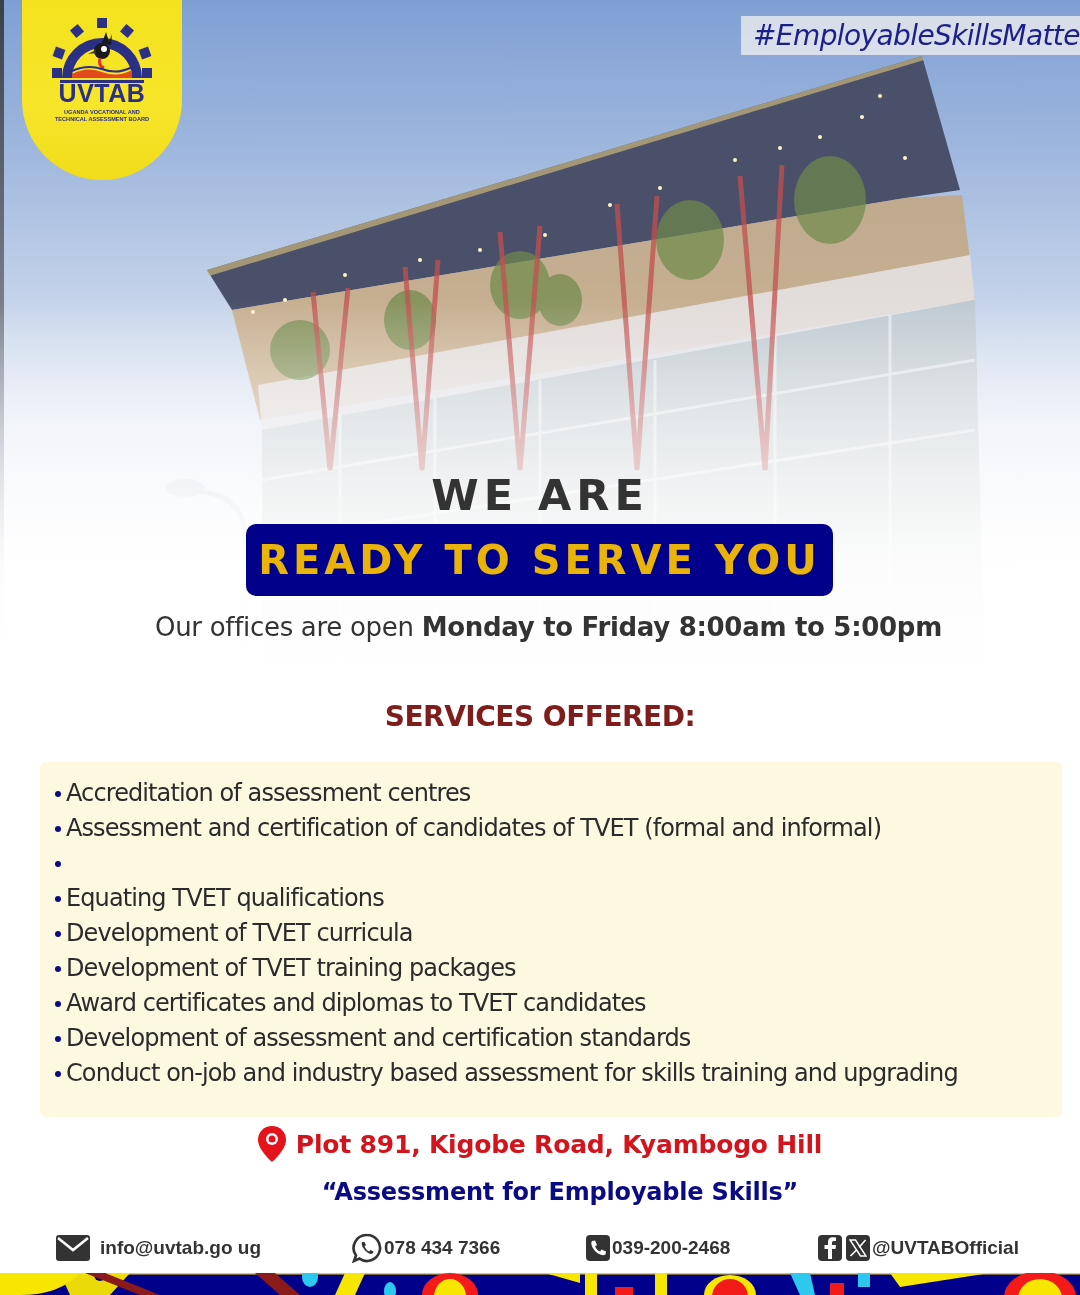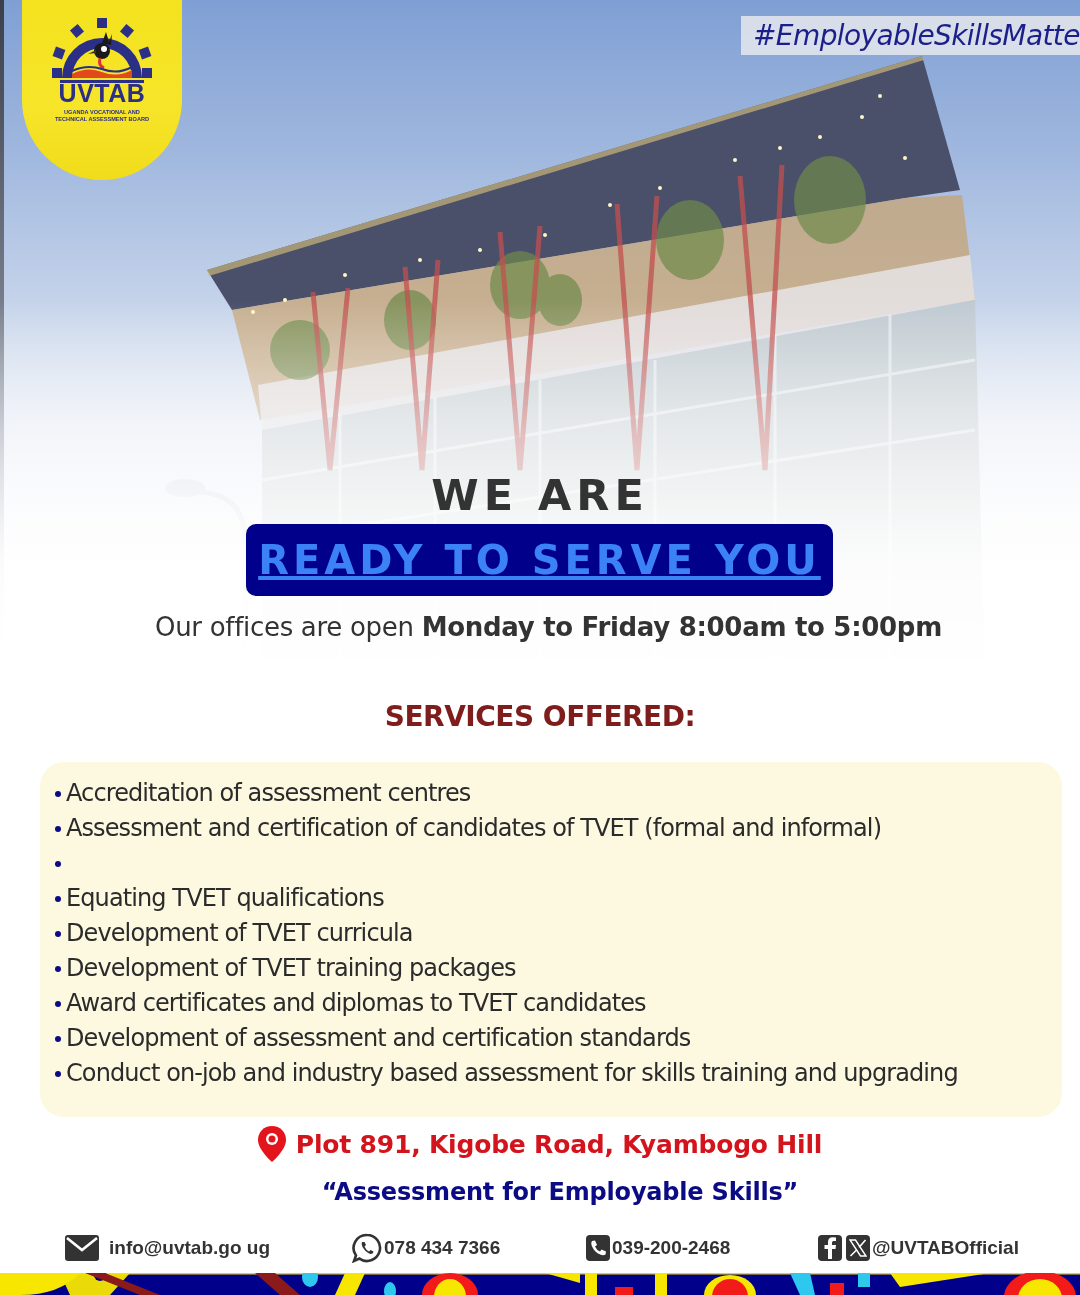--- a/index.html
+++ b/index.html
@@ -56,38 +56,38 @@
     position: absolute; left: 0; width: 1080px; top: 470px; text-align: center;
     font-family: "DejaVu Sans", sans-serif; font-weight: 700; font-size: 43px;
     color: #333333; letter-spacing: 5px;
   }
   .ready-box {
     position: absolute; left: 246px; top: 524px; width: 587px; height: 72px;
     background: #00008b; border-radius: 10px;
     display: flex; align-items: center; justify-content: center;
   }
   .ready-text {
-    color: #3b82f6; font-family: "DejaVu Sans", sans-serif; font-weight: 700;
-    font-size: 40px; letter-spacing: 4px; text-decoration: underline;
+    color: #eab308; font-family: "DejaVu Sans", sans-serif; font-weight: 700;
+    font-size: 40px; letter-spacing: 4px;
   }
   .hours {
     position: absolute; left: 0; width: 1080px; top: 612px; text-align: center;
     font-family: "DejaVu Sans", sans-serif; font-size: 26px; color: #333333; letter-spacing: -0.3px; padding-left: 17px;
   }
   .hours b { font-weight: 700; }
 
   
   .services-title {
     position: absolute; left: 0; width: 1080px; top: 700px; text-align: center;
     font-family: "DejaVu Sans", sans-serif; font-weight: 700; font-size: 28px;
     color: #7f1d1d; letter-spacing: -0.5px;
   }
   .services-box {
     position: absolute; left: 40px; top: 762px; width: 1022px; height: 355px;
-    background: #fdf9e1; border-radius: 24px;
+    background: #fdf9e1; border-radius: 6px;
     padding: 13px 0 0 15px;
   }
   .service-item {
     display: flex; align-items: center; height: 35px;
     font-family: "DejaVu Sans", sans-serif; font-size: 24px; color: #2b2b2b;
     letter-spacing: -0.9px; white-space: nowrap;
   }
   .bullet {
     width: 6px; height: 6px; border-radius: 50%; background: #0b0b85; margin-right: 5px; margin-top: 2px;
     flex: 0 0 auto;
@@ -275,21 +275,21 @@
 <div class="address">
   <svg width="28" height="36" viewBox="0 0 28 36">
     <path d="M14,0 C6,0 0,6 0,14 C0,24 14,36 14,36 C14,36 28,24 28,14 C28,6 22,0 14,0 Z" fill="#e3141c"></path>
     <circle cx="14" cy="13" r="6" fill="#ffffff"></circle>
     <circle cx="14" cy="13" r="3.5" fill="#e3141c"></circle>
   </svg>
   <span class="address-text">Plot 891, Kigobe Road, Kyambogo Hill</span>
 </div>
 <div class="tagline">“Assessment for Employable Skills”</div>
 
-<div class="contact" style="left:56px;margin-left:9px;">
+<div class="contact" style="left:56px;">
   <svg width="34" height="26" viewBox="0 0 34 26">
     <rect x="0" y="0" width="34" height="26" rx="3" fill="#333333"></rect>
     <path d="M2,3 L17,15 L32,3" stroke="#ffffff" stroke-width="2.6" fill="none"></path>
   </svg>
   <span style="margin-left:4px;">info@uvtab.go ug</span>
 </div>
 
 <div class="contact" style="left:352px; gap:2px;">
   <svg width="30" height="30" viewBox="0 0 30 30">
     <path d="M15,2 A13,13 0 1 1 7.5,25.6 L2,28 L4,22.5 A13,13 0 0 1 15,2 Z" fill="none" stroke="#333333" stroke-width="2.6"></path>

